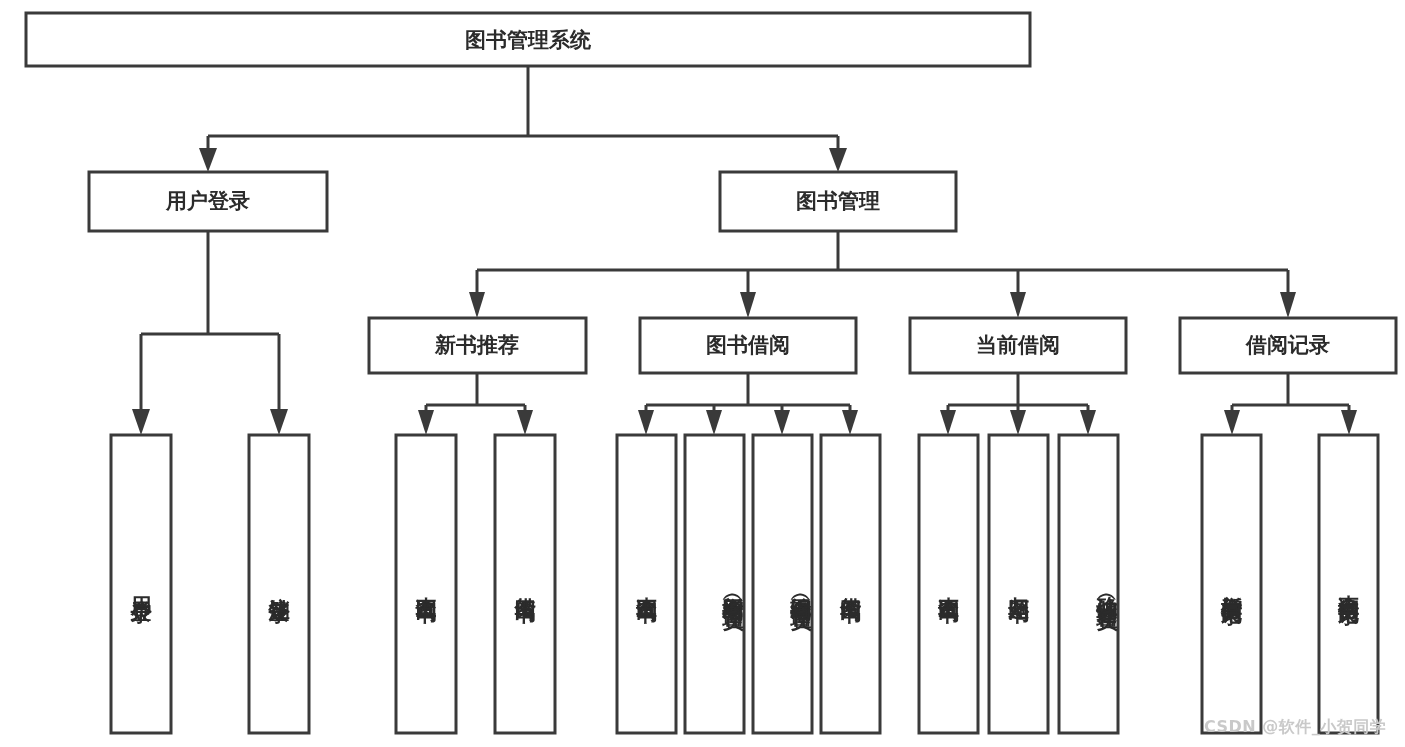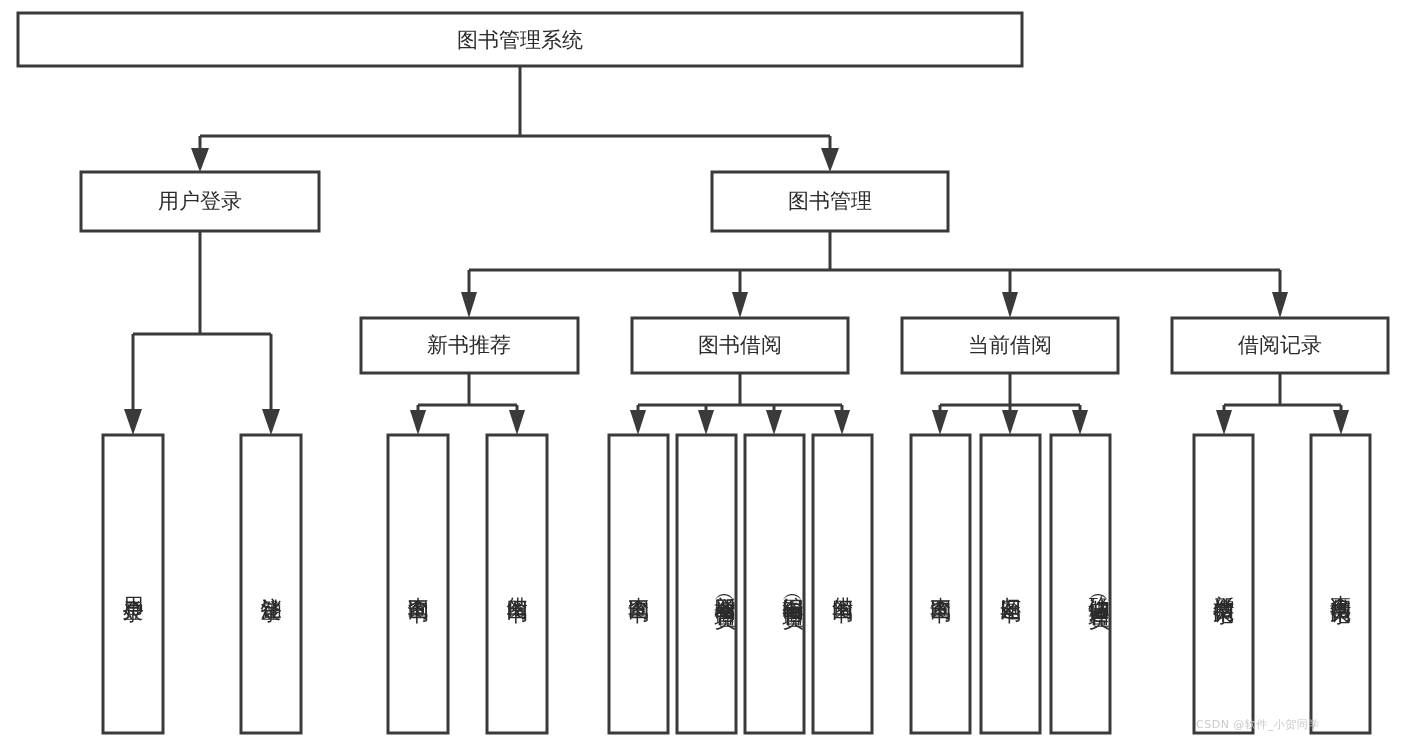--- a/index.html
+++ b/index.html
@@ -9,24 +9,25 @@
   }
   body {
     width: 1405px;
     height: 747px;
     position: relative;
     font-family: "DejaVu Sans", "Liberation Sans", sans-serif;
     overflow: hidden;
   }
   #diagram-root {
     position: absolute;
-    left: 0;
+    left: 8px;
     top: 0;
     width: 1223px;
     height: 747px;
+    font-weight: bold;
   }
   svg#tree-svg {
     display: block;
     width: 1405px;
     height: 747px;
   }
   .node-box {
     fill: #ffffff;
     stroke: #3a3a3a;
     stroke-width: 3;
@@ -57,21 +58,21 @@
     line-height: 1.08;
     color: #2b2b2b;
     letter-spacing: 2px;
     white-space: nowrap;
     text-align: center;
     pointer-events: none;
   }
   .watermark {
     position: absolute;
     font-family: "DejaVu Sans", "Liberation Sans", sans-serif;
-    font-size: 11px;
+    font-size: 16px;
     color: #c9c9c9;
     white-space: nowrap;
     letter-spacing: 0.5px;
   }
 </style>
 </head>
 <body>
 
 <div id="diagram-root">
 

